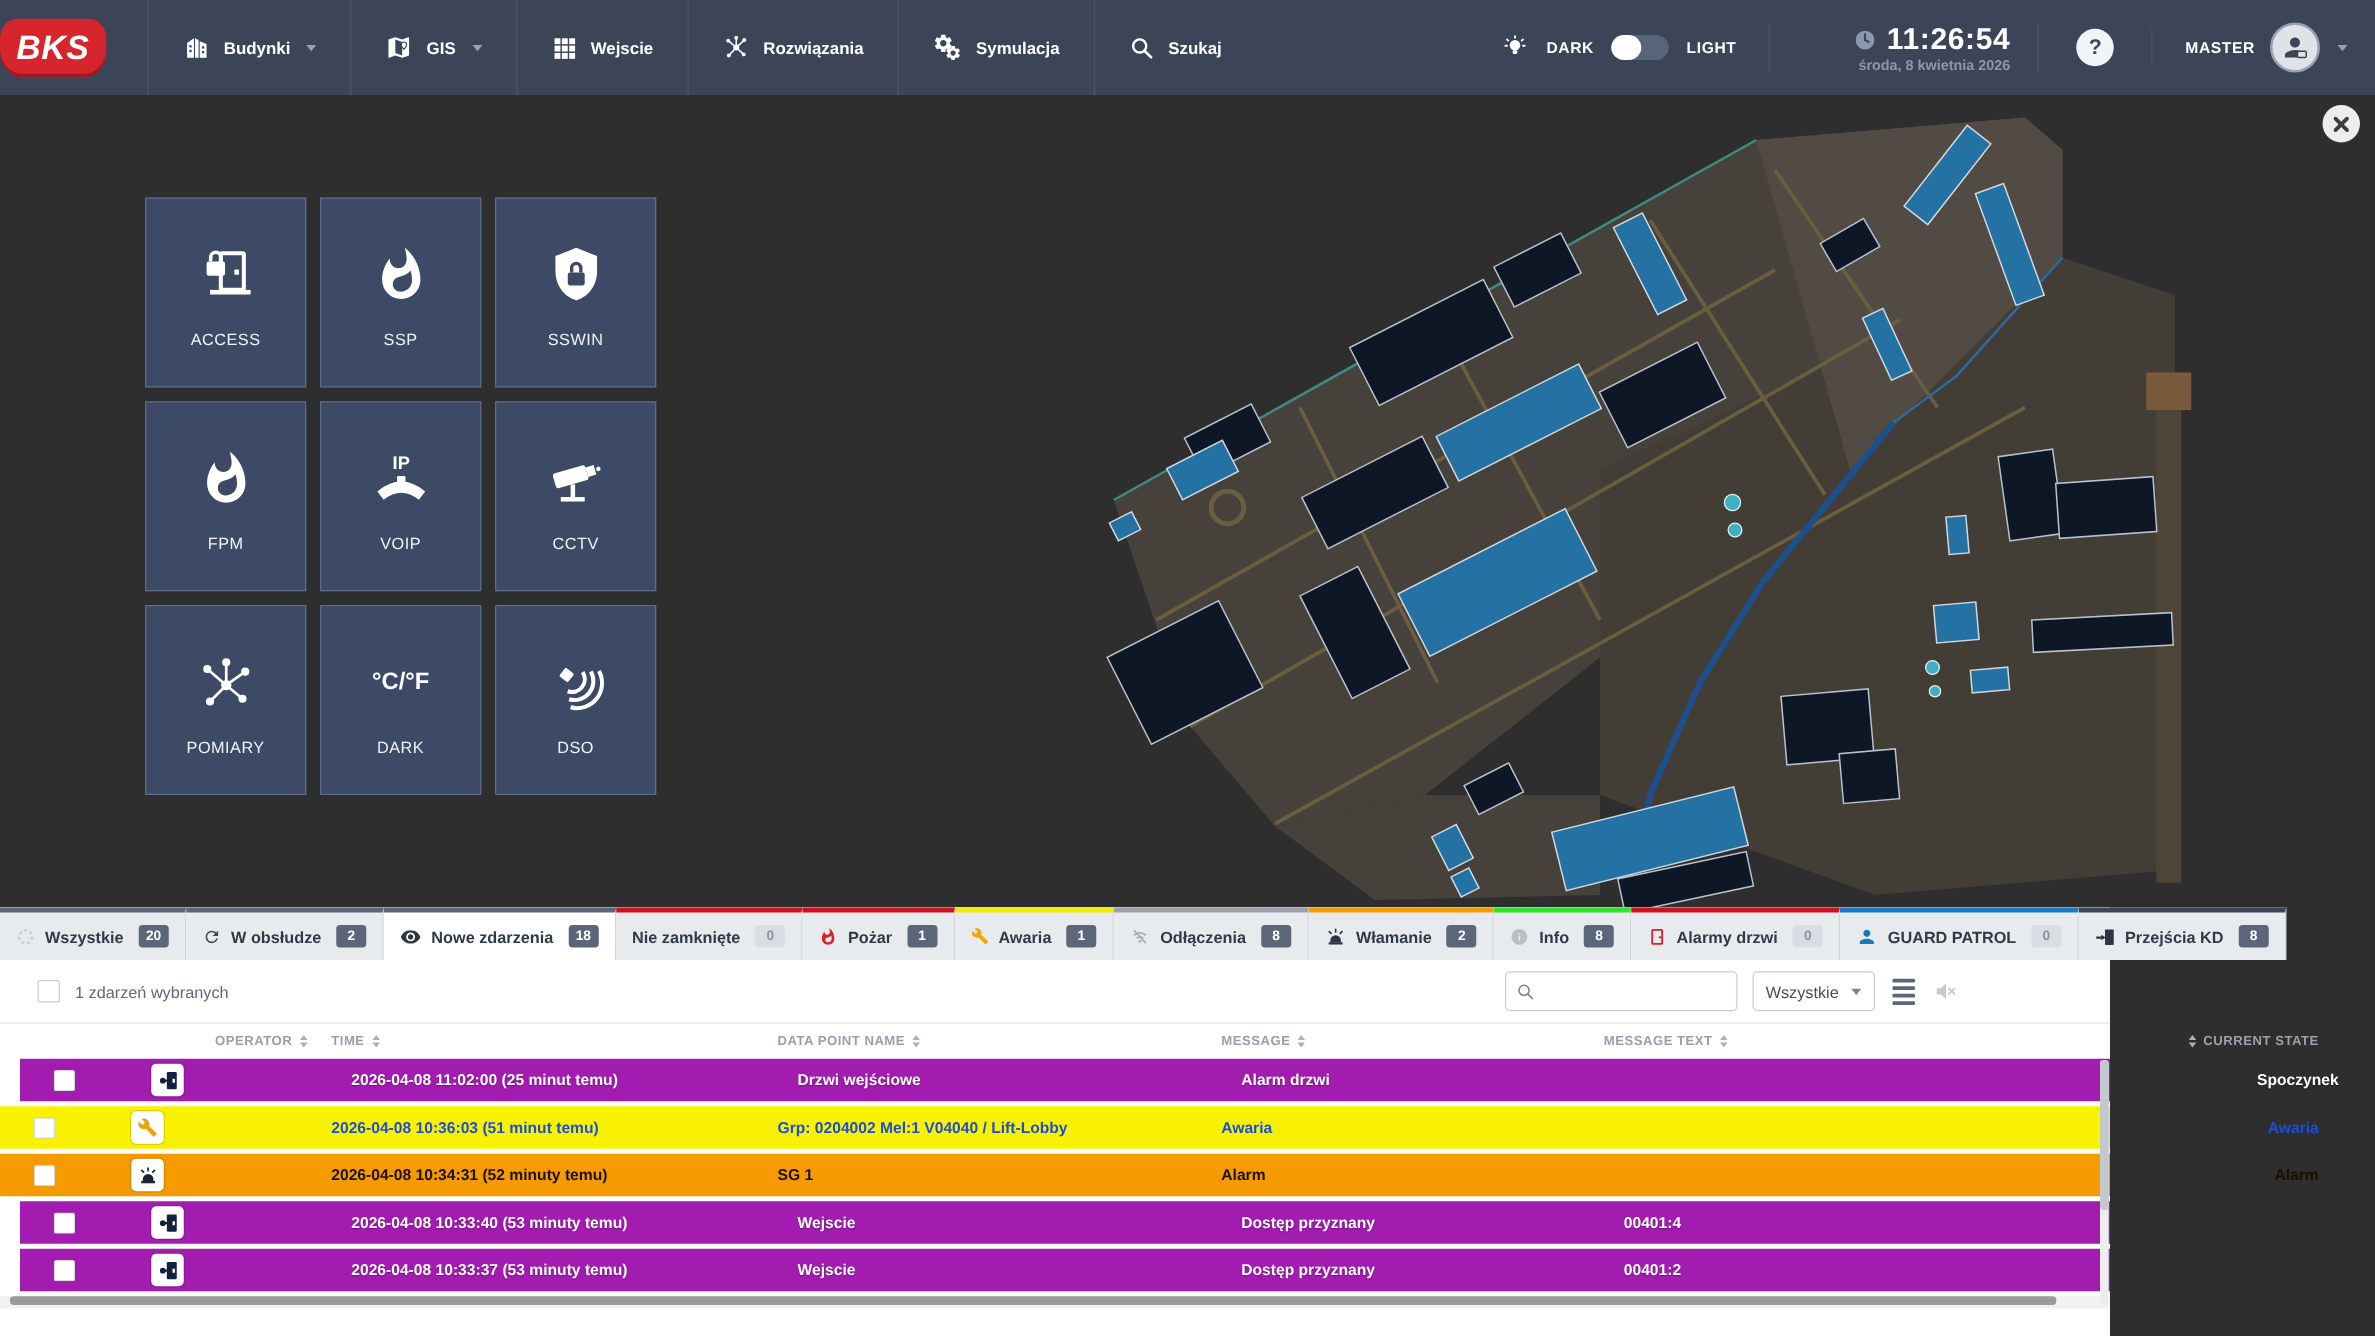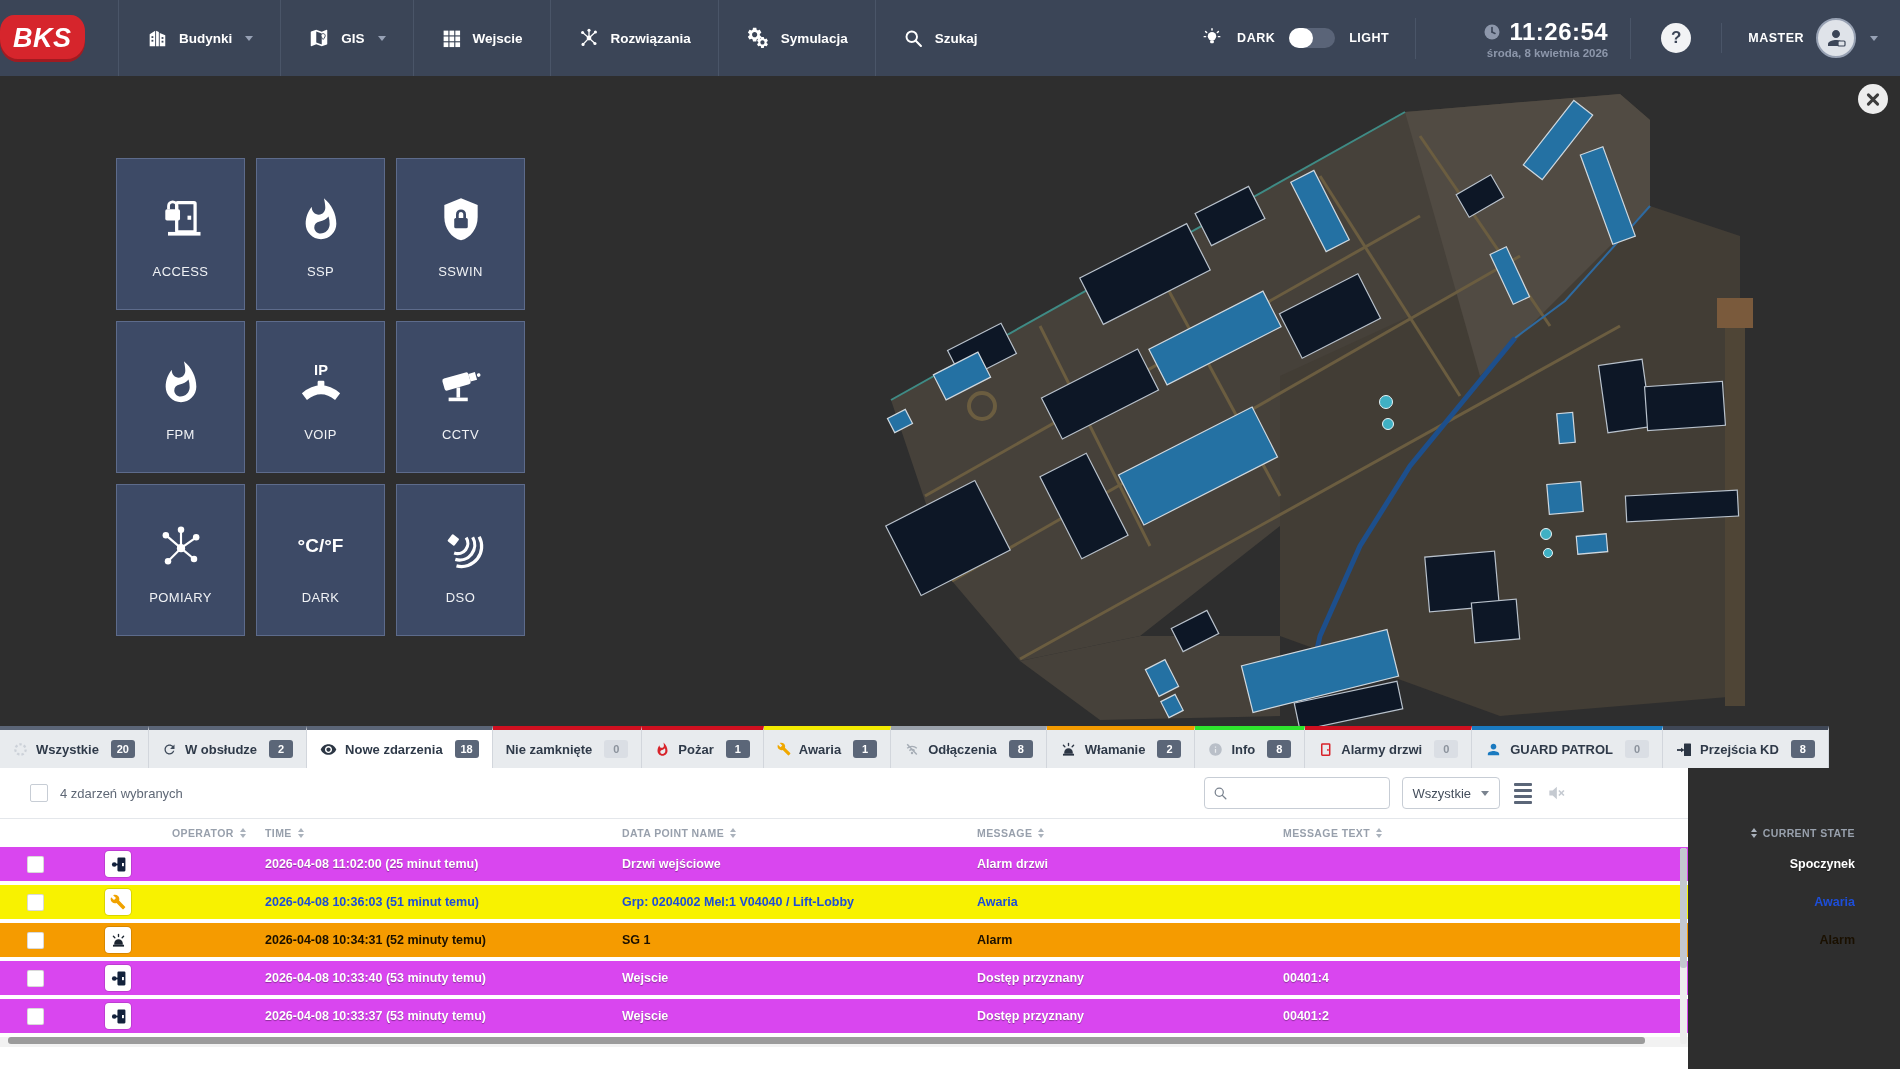--- a/index.html
+++ b/index.html
@@ -65,21 +65,21 @@
   .thead{height:28px;border-top:1px solid #e4e7eb;background:#fff;}
   .th{font-size:10.5px;font-weight:700;color:#98a0ac;letter-spacing:.4px;display:flex;align-items:center;}
   .th.op{padding-left:102px;}
   .th.right{justify-content:flex-end;padding-right:45px;}
   .sort{display:inline-flex;flex-direction:column;gap:2px;margin:0 6px;}
   .sort i{width:0;height:0;border-left:3.5px solid transparent;border-right:3.5px solid transparent;display:block;}
   .sort .u{border-bottom:4px solid #aab2bc;}
   .sort .d{border-top:4px solid #aab2bc;}
   .rows{background:#fff;}
   .row{height:34px;margin-bottom:4px;font-size:12.5px;font-weight:700;cursor:pointer;}
-  .row.green{background:#d946ef;color:#fff;text-shadow:0 1px 1px rgba(0,0,0,.35);}
+  .row.green{background:#a21caf;color:#fff;text-shadow:0 1px 1px rgba(0,0,0,.35);margin-left:16px;}
   .row.yellow{background:#f8f200;color:#1d4ed8;}
   .row.orange{background:#f59b00;color:#1a1000;}
   .row .c-check{display:flex;justify-content:center;}
   .rcbx{width:15px;height:15px;background:#fff;border:1px solid rgba(0,0,0,.15);border-radius:2px;cursor:pointer;}
   .c-icon{padding-left:35px;}
   .chip{width:26px;height:26px;background:#fff;border-radius:4px;display:flex;align-items:center;justify-content:center;box-shadow:0 0 0 1px rgba(0,0,0,.12);}
   .c-state{text-align:right;padding-right:45px;}
   .hscroll{height:10px;background:#f2f2f2;margin-top:2px;}
   .hthumb{height:7px;width:97%;margin:1.5px 0 0 8px;background:#9b9b9b;border-radius:3px;}
   .vscroll{position:absolute;right:1px;top:122px;width:7px;height:196px;background:#ededed;border-radius:3px;}
@@ -500,21 +500,21 @@
         </svg>
       <span>Przejścia KD</span>
       <span class="badge">8</span>
     </div>
 
     <div class="tab-fill"></div>
   </div>
 
   <div class="filterbar">
     <div class="cbx"></div>
-    <span class="sel-label">4 zdarzeń wybranych</span>
+    <span class="sel-label">1 zdarzeń wybranych</span>
     <div class="fb-right">
       <div class="searchbox">
         <svg width="15" height="15" viewBox="0 0 24 24">
             <circle cx="10" cy="10" r="6.5" fill="none" stroke="#7a838f" stroke-width="2"></circle>
             <line x1="15" y1="15" x2="20.5" y2="20.5" stroke="#7a838f" stroke-width="2.2" stroke-linecap="round"></line>
           </svg>
         <input type="text" style="">
       </div>
       <div class="selectbox">
         <span>Wszystkie</span>

